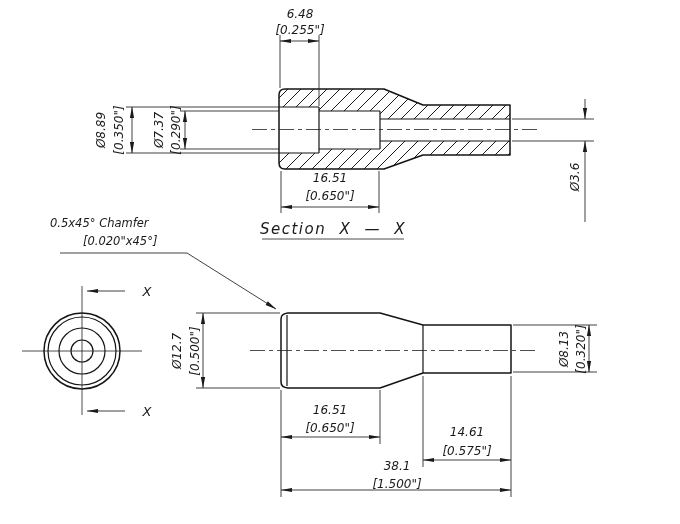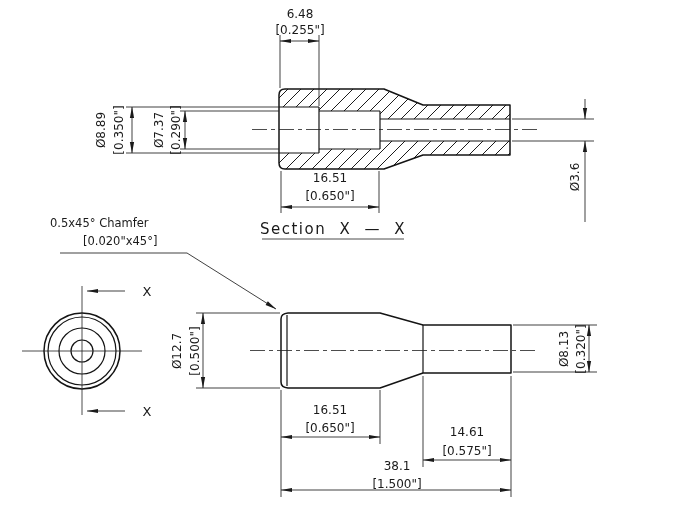--- a/index.html
+++ b/index.html
@@ -1,16 +1,16 @@
 <!DOCTYPE html>
 <html><head>
 <meta charset="utf-8">
 <style>
   html,body{margin:0;padding:0;background:#ffffff;}
-  .canvas{position:relative;width:603px;height:524px;background:#ffffff;overflow:hidden;}
+  .canvas{position:relative;width:603px;height:524px;background:#ffffff;overflow:hidden;font-style:italic;}
   svg{display:block;}
   svg text{font-family:"DejaVu Sans","Liberation Sans",sans-serif;fill:#1a1a1a;}
   .dim-text{font-size:12px;}
   .dim-text-sm{font-size:11.5px;}
   .label-text{font-size:15px;letter-spacing:1.5px;word-spacing:7px;}
   .marker-text{font-size:13px;}
   .part{stroke:#141414;stroke-width:1.5;fill:none;stroke-linejoin:round;stroke-linecap:round;}
   .part-med{stroke:#141414;stroke-width:1.2;fill:none;}
   .dim{stroke:#1f1f1f;stroke-width:0.85;fill:none;}
   .cl{stroke:#1f1f1f;stroke-width:0.8;fill:none;stroke-dasharray:15 4 4 4;}

